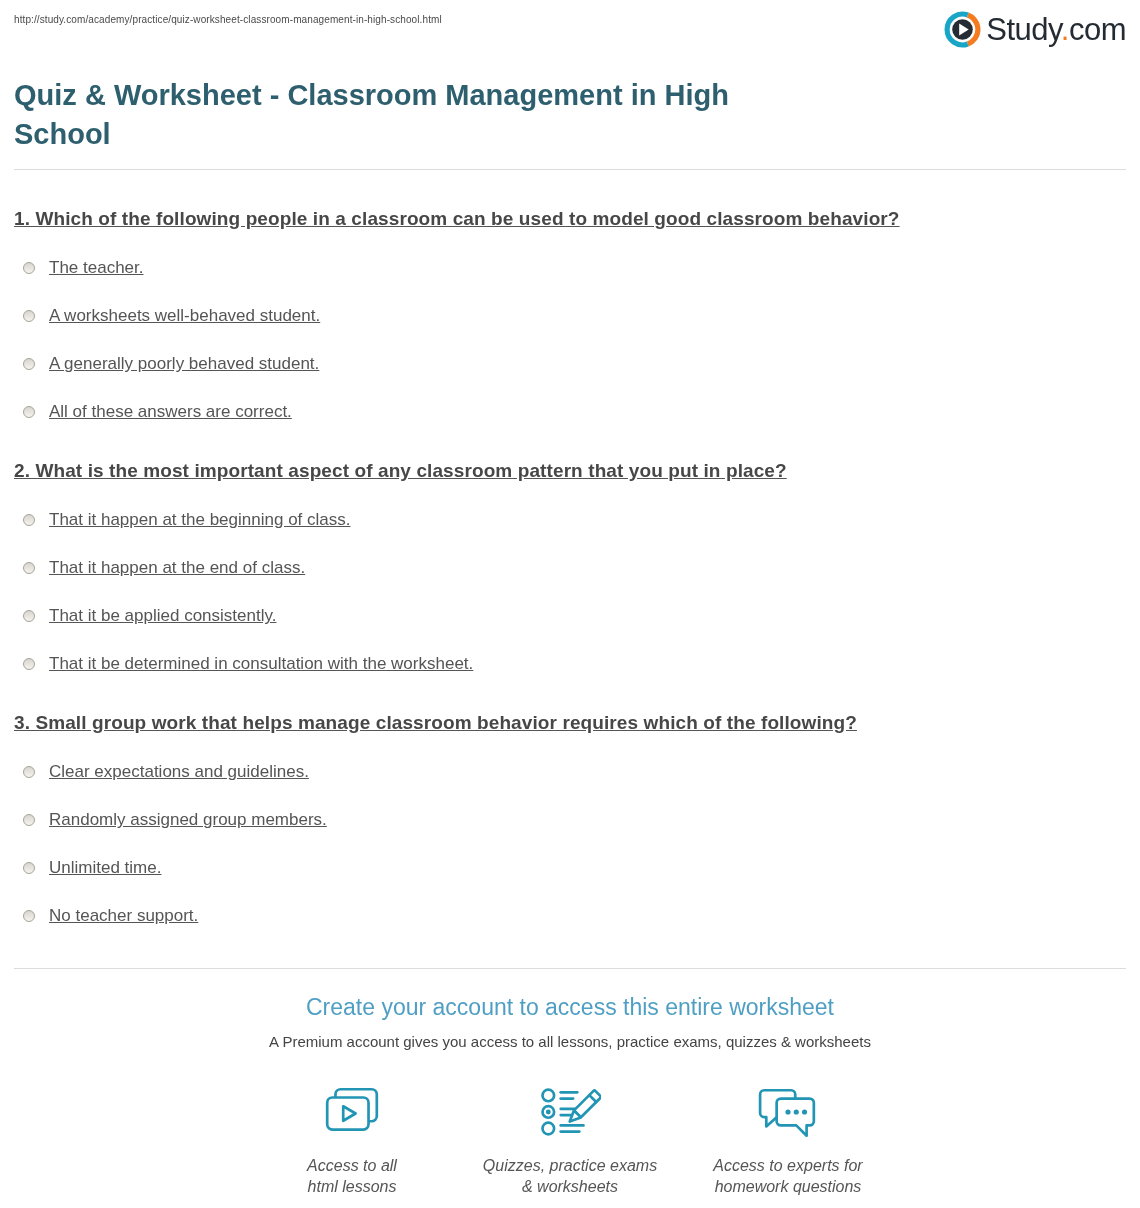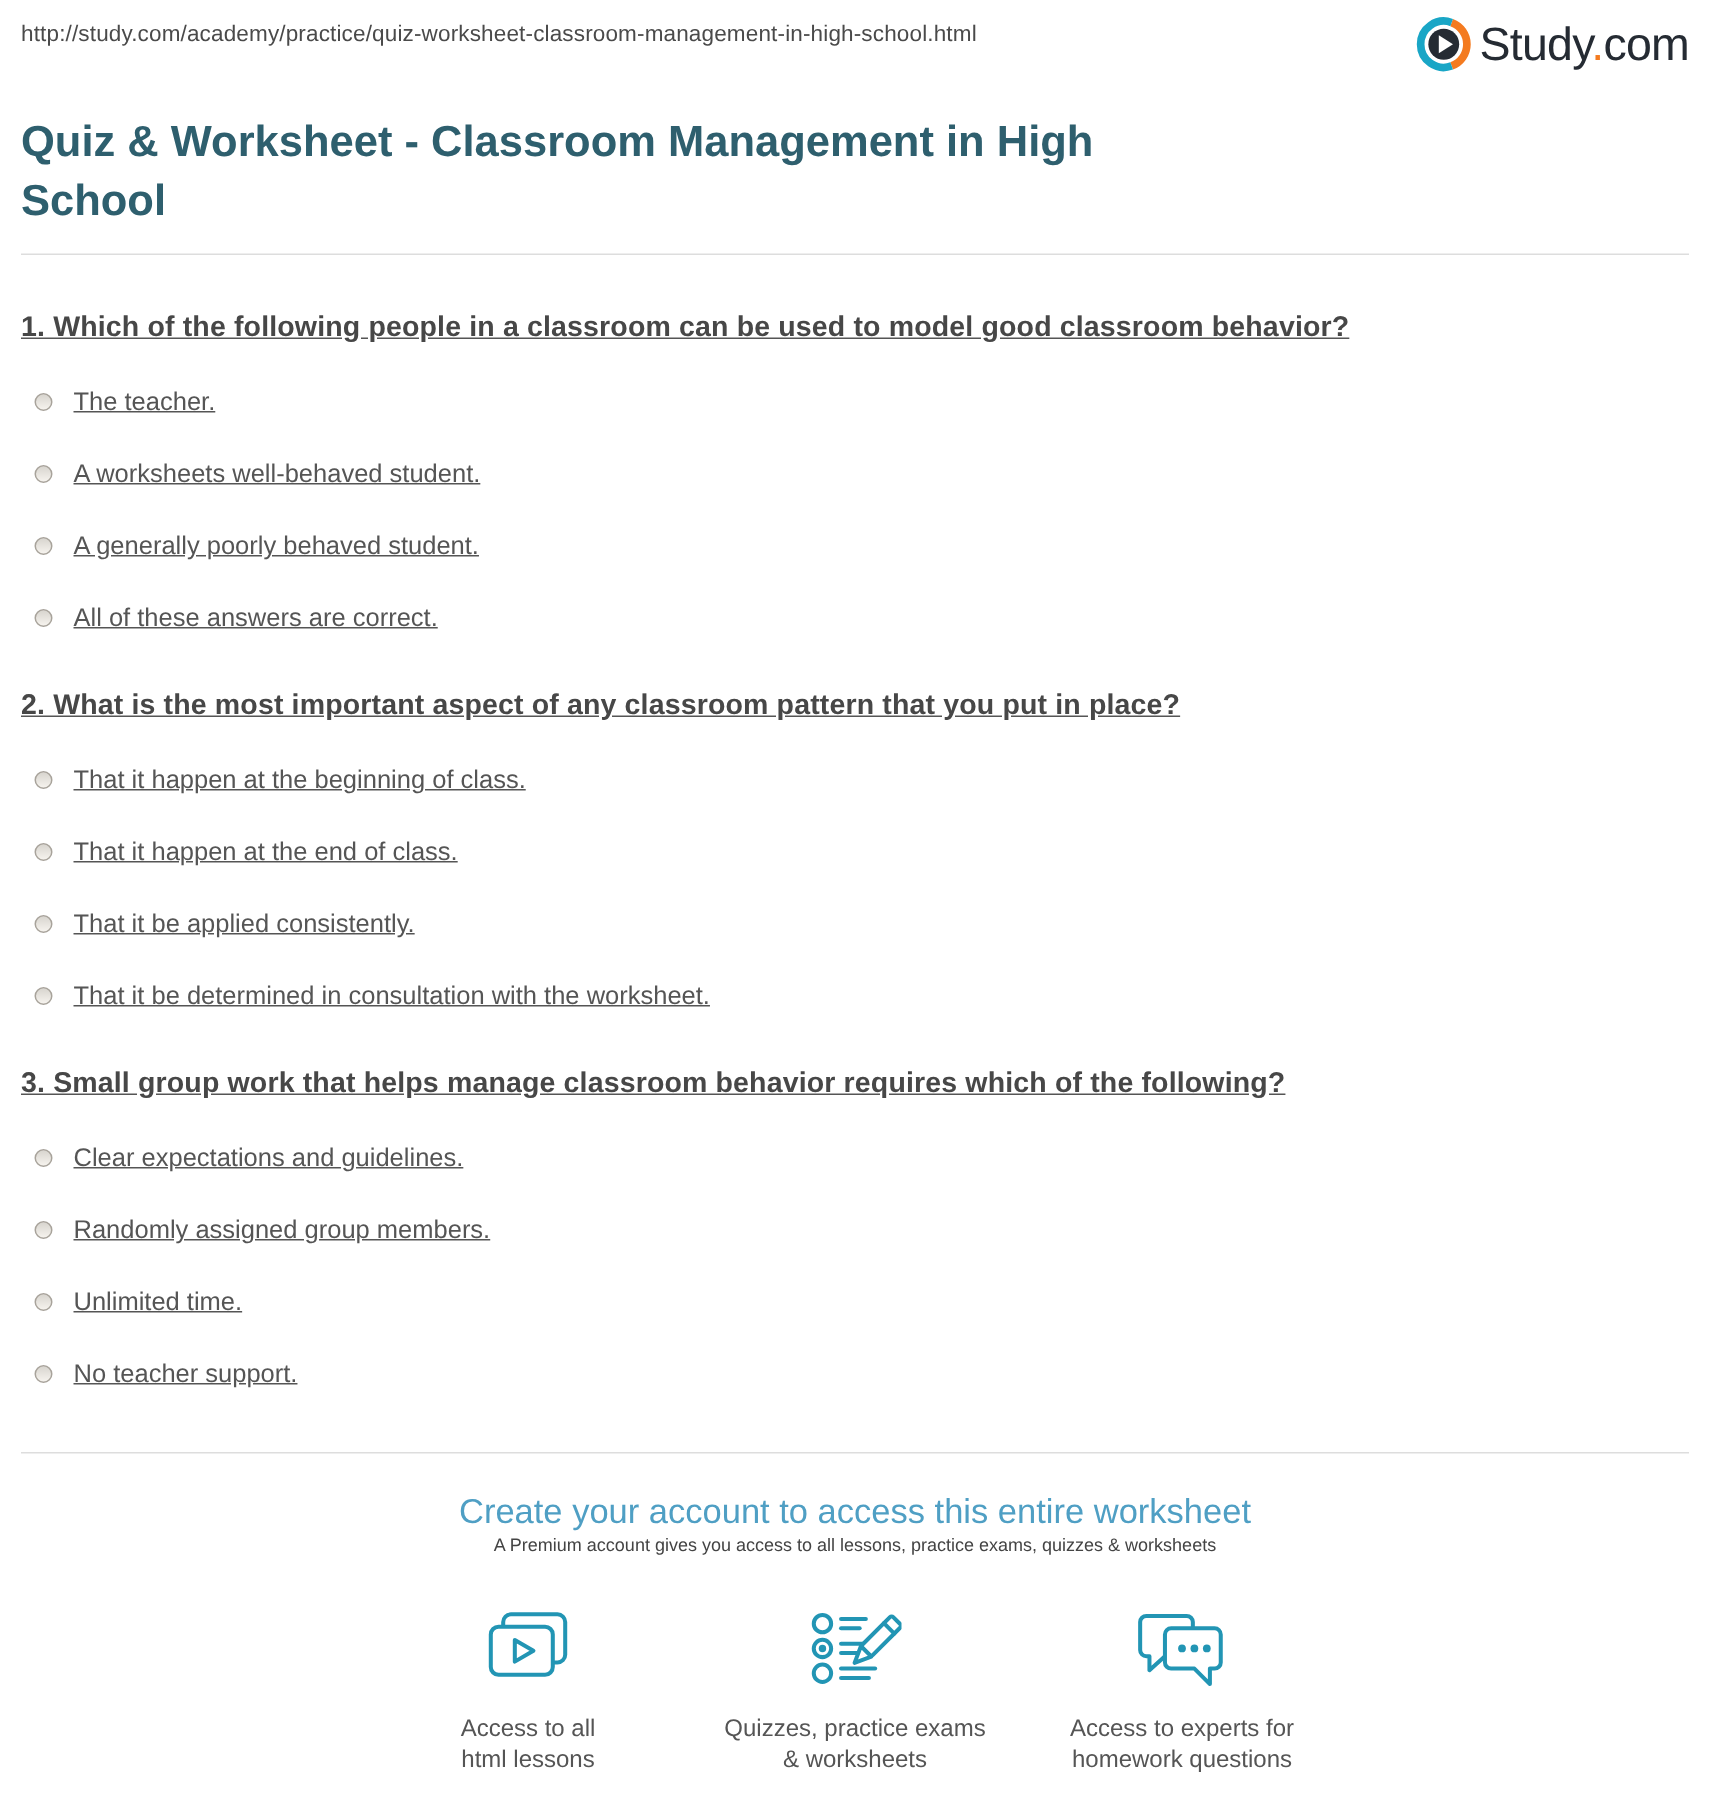--- a/index.html
+++ b/index.html
@@ -13,21 +13,21 @@
 
   
   .top {
     display: flex;
     justify-content: space-between;
     align-items: flex-start;
     padding-top: 11px;
     height: 56px;
   }
   .url {
-    font-size: 15px;
+    font-size: 10px;
     color: #4a4a4a;
     padding-top: 3px;
     letter-spacing: 0.1px;
   }
   .logo { display: flex; align-items: center; gap: 5px; cursor: pointer; }
   .logo-icon { width: 37px; height: 37px; display: inline-block; }
   .logo-text {
     font-size: 31px;
     font-weight: normal;
     color: #252b33;
@@ -74,36 +74,37 @@
   .quiz { padding-bottom: 42px; text-decoration: underline; }
 
   
   .cta { text-align: center; }
   .cta-heading {
     margin-top: 25px;
     font-size: 23px;
     color: #4f9fc4;
     cursor: pointer;
   }
-  .cta-sub { margin-top: 2px; font-size: 12px; color: #444444; }
+  .cta-sub { margin-top: 12px; font-size: 15px; color: #444444; }
 
   
   .features {
     margin-top: 34px;
     display: flex;
     justify-content: center;
   }
   .feature { width: 218px; text-align: center; }
   .feature-icon { height: 58px; display: flex; align-items: center; justify-content: center; }
   .feature-icon svg { color: #2295b4; }
   .feature-label {
     margin-top: 13px;
     font-size: 16px;
     line-height: 1.32;
     color: #555555;
+    font-style: italic;
   }
 </style>
 </head>
 <body>
 
 <div class="page">
 
   <header class="top">
     <div class="url">http://study.com/academy/practice/quiz-worksheet-classroom-management-in-high-school.html</div>
     <div class="logo">

